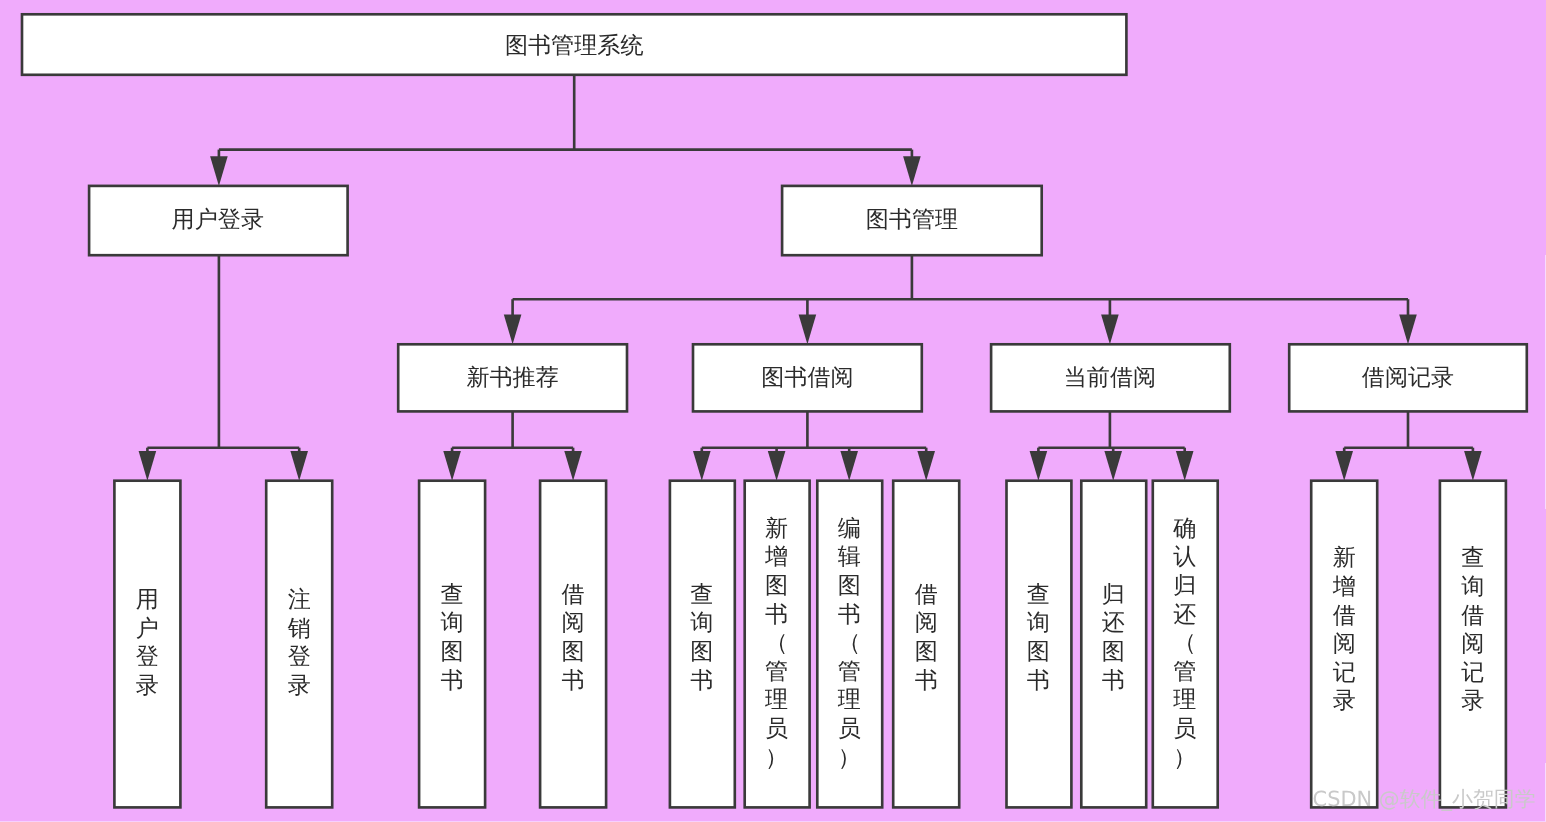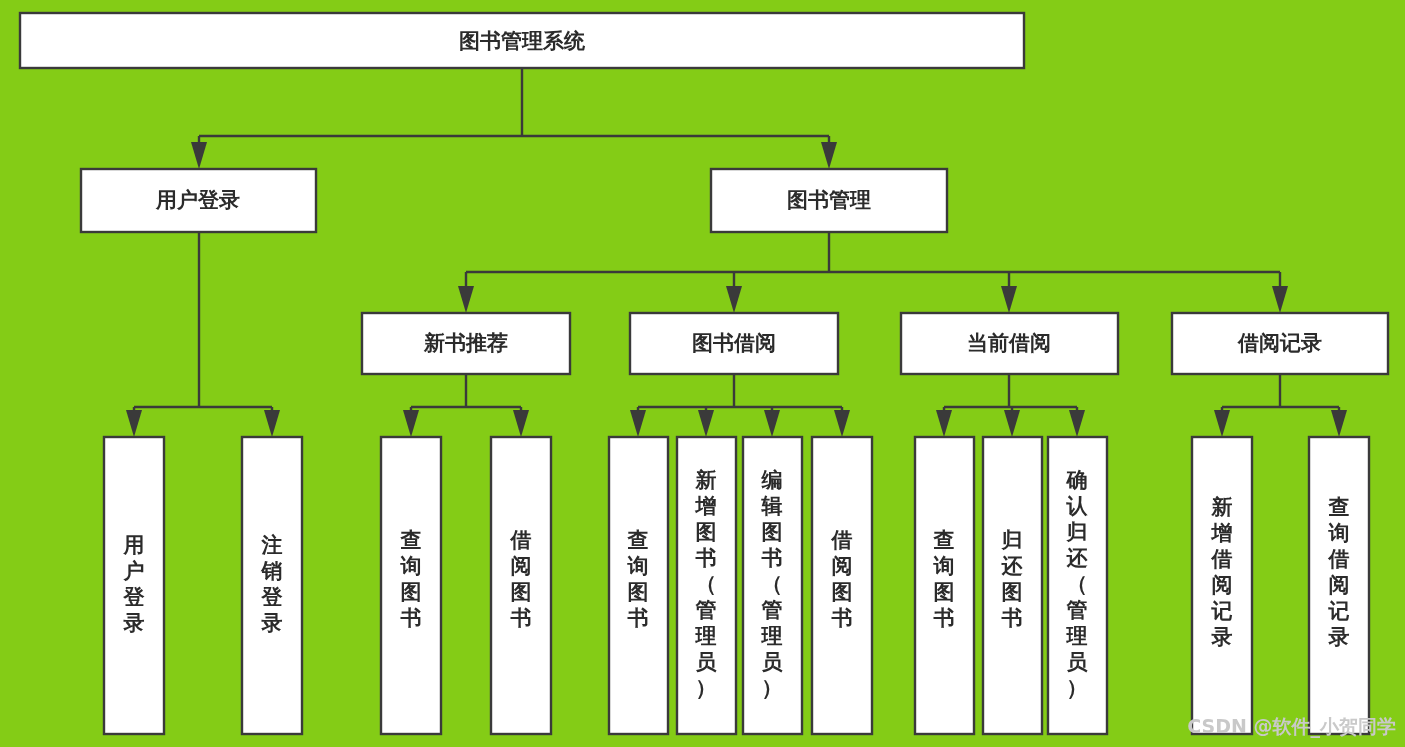--- a/index.html
+++ b/index.html
@@ -8,23 +8,22 @@
     padding: 0;
     background: #ffffff;
   }
   body {
     font-family: "DejaVu Sans", "Liberation Sans", sans-serif;
   }
   #diagram-root {
     position: relative;
     width: 1405px;
     height: 747px;
-    background: #84cc16;
+    background: #f0abfc;
     overflow: hidden;
-    font-weight: bold;
   }
   svg.diagram-canvas {
     position: absolute;
     left: 0;
     top: 0;
     width: 1405px;
     height: 747px;
   }
   .node-box {
     fill: #ffffff;

